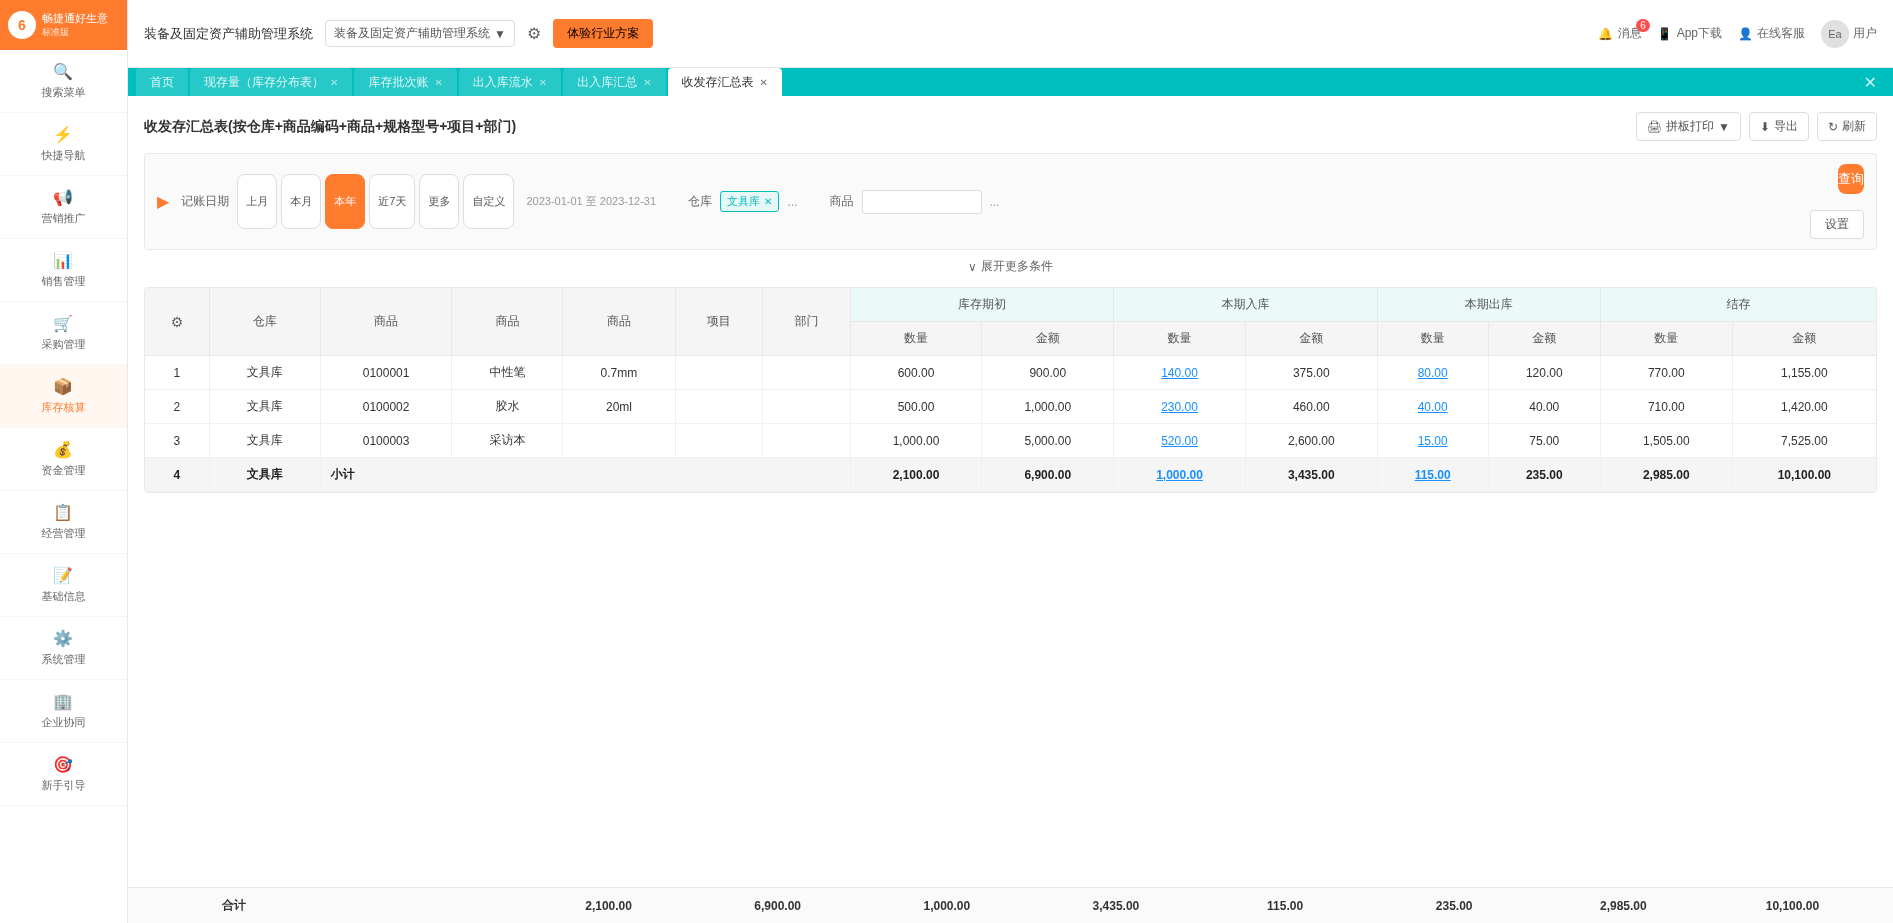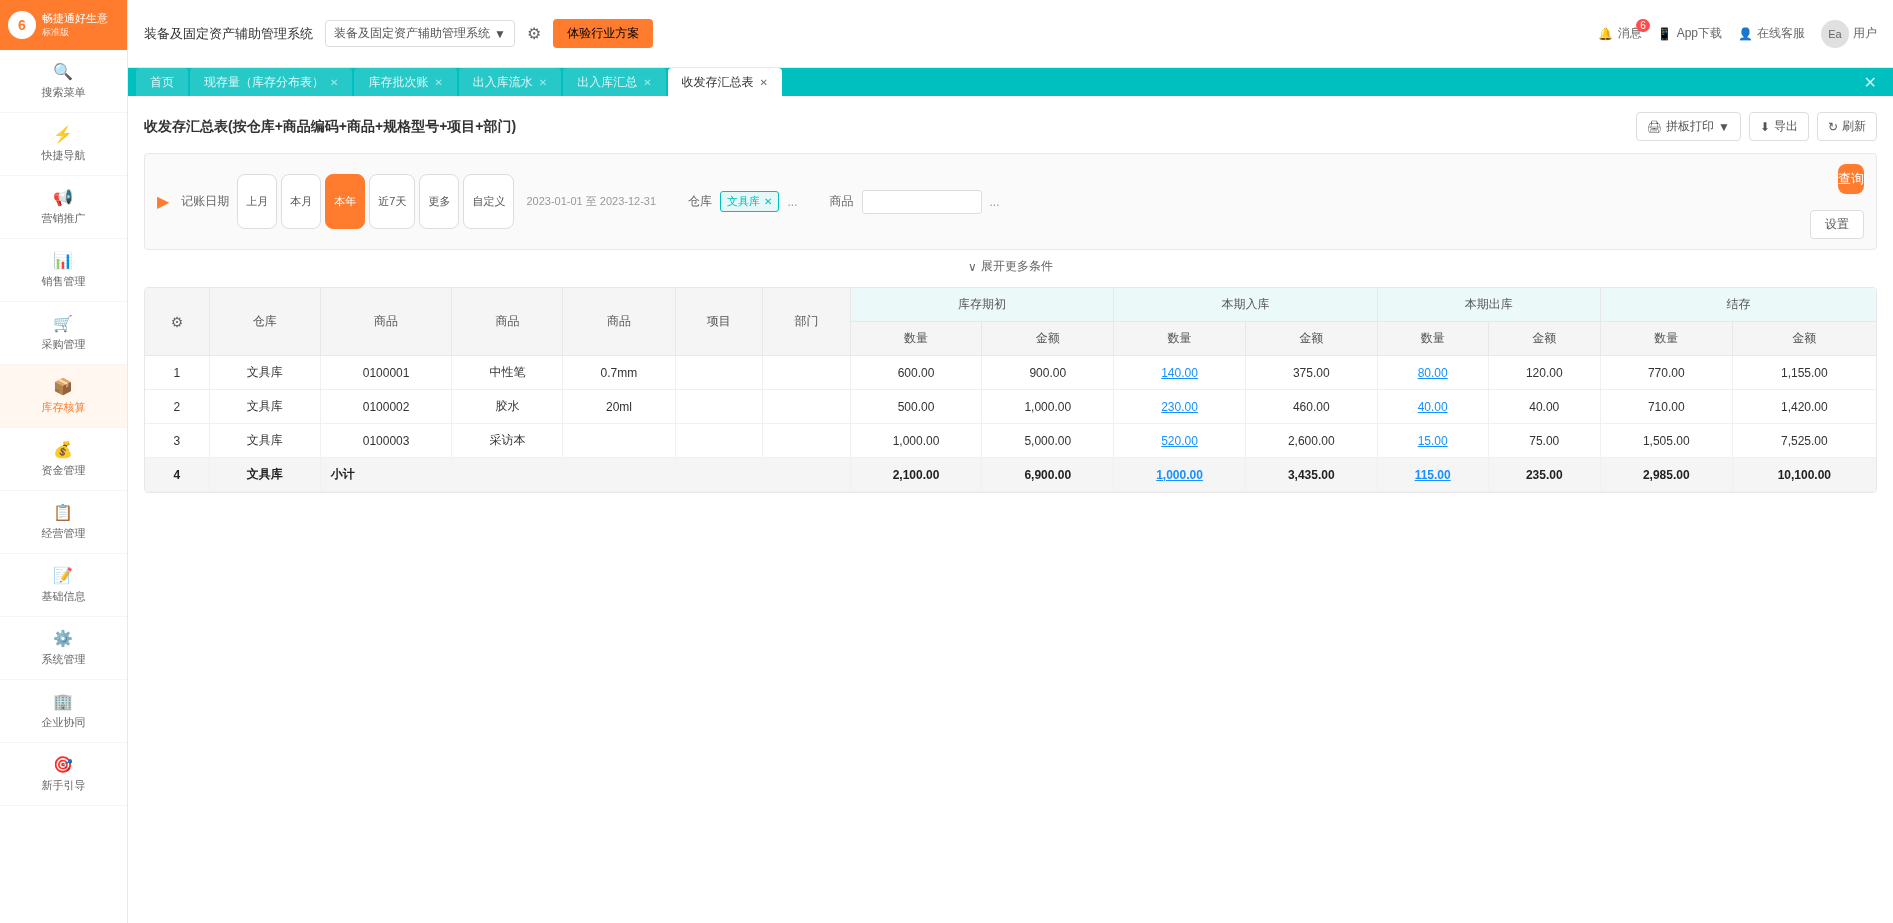--- a/index.html
+++ b/index.html
@@ -383,15 +383,29 @@
                 <td>2,985.00</td>
                 <td>10,100.00</td>
               </tr>
             </tbody>
           </table>
         </div>
 
       </div>
     </div>
 
+    <div class="page-footer">
+      <div class="footer-cells">
+        <div class="footer-label">合计</div>
+        <div style="width:200px;"></div>
+        <div class="footer-val">2,100.00</div>
+        <div class="footer-val">6,900.00</div>
+        <div class="footer-val">1,000.00</div>
+        <div class="footer-val">3,435.00</div>
+        <div class="footer-val">115.00</div>
+        <div class="footer-val">235.00</div>
+        <div class="footer-val">2,985.00</div>
+        <div class="footer-val">10,100.00</div>
+      </div>
+    </div>
 
   </div>
 </div>
 
 </body></html>

